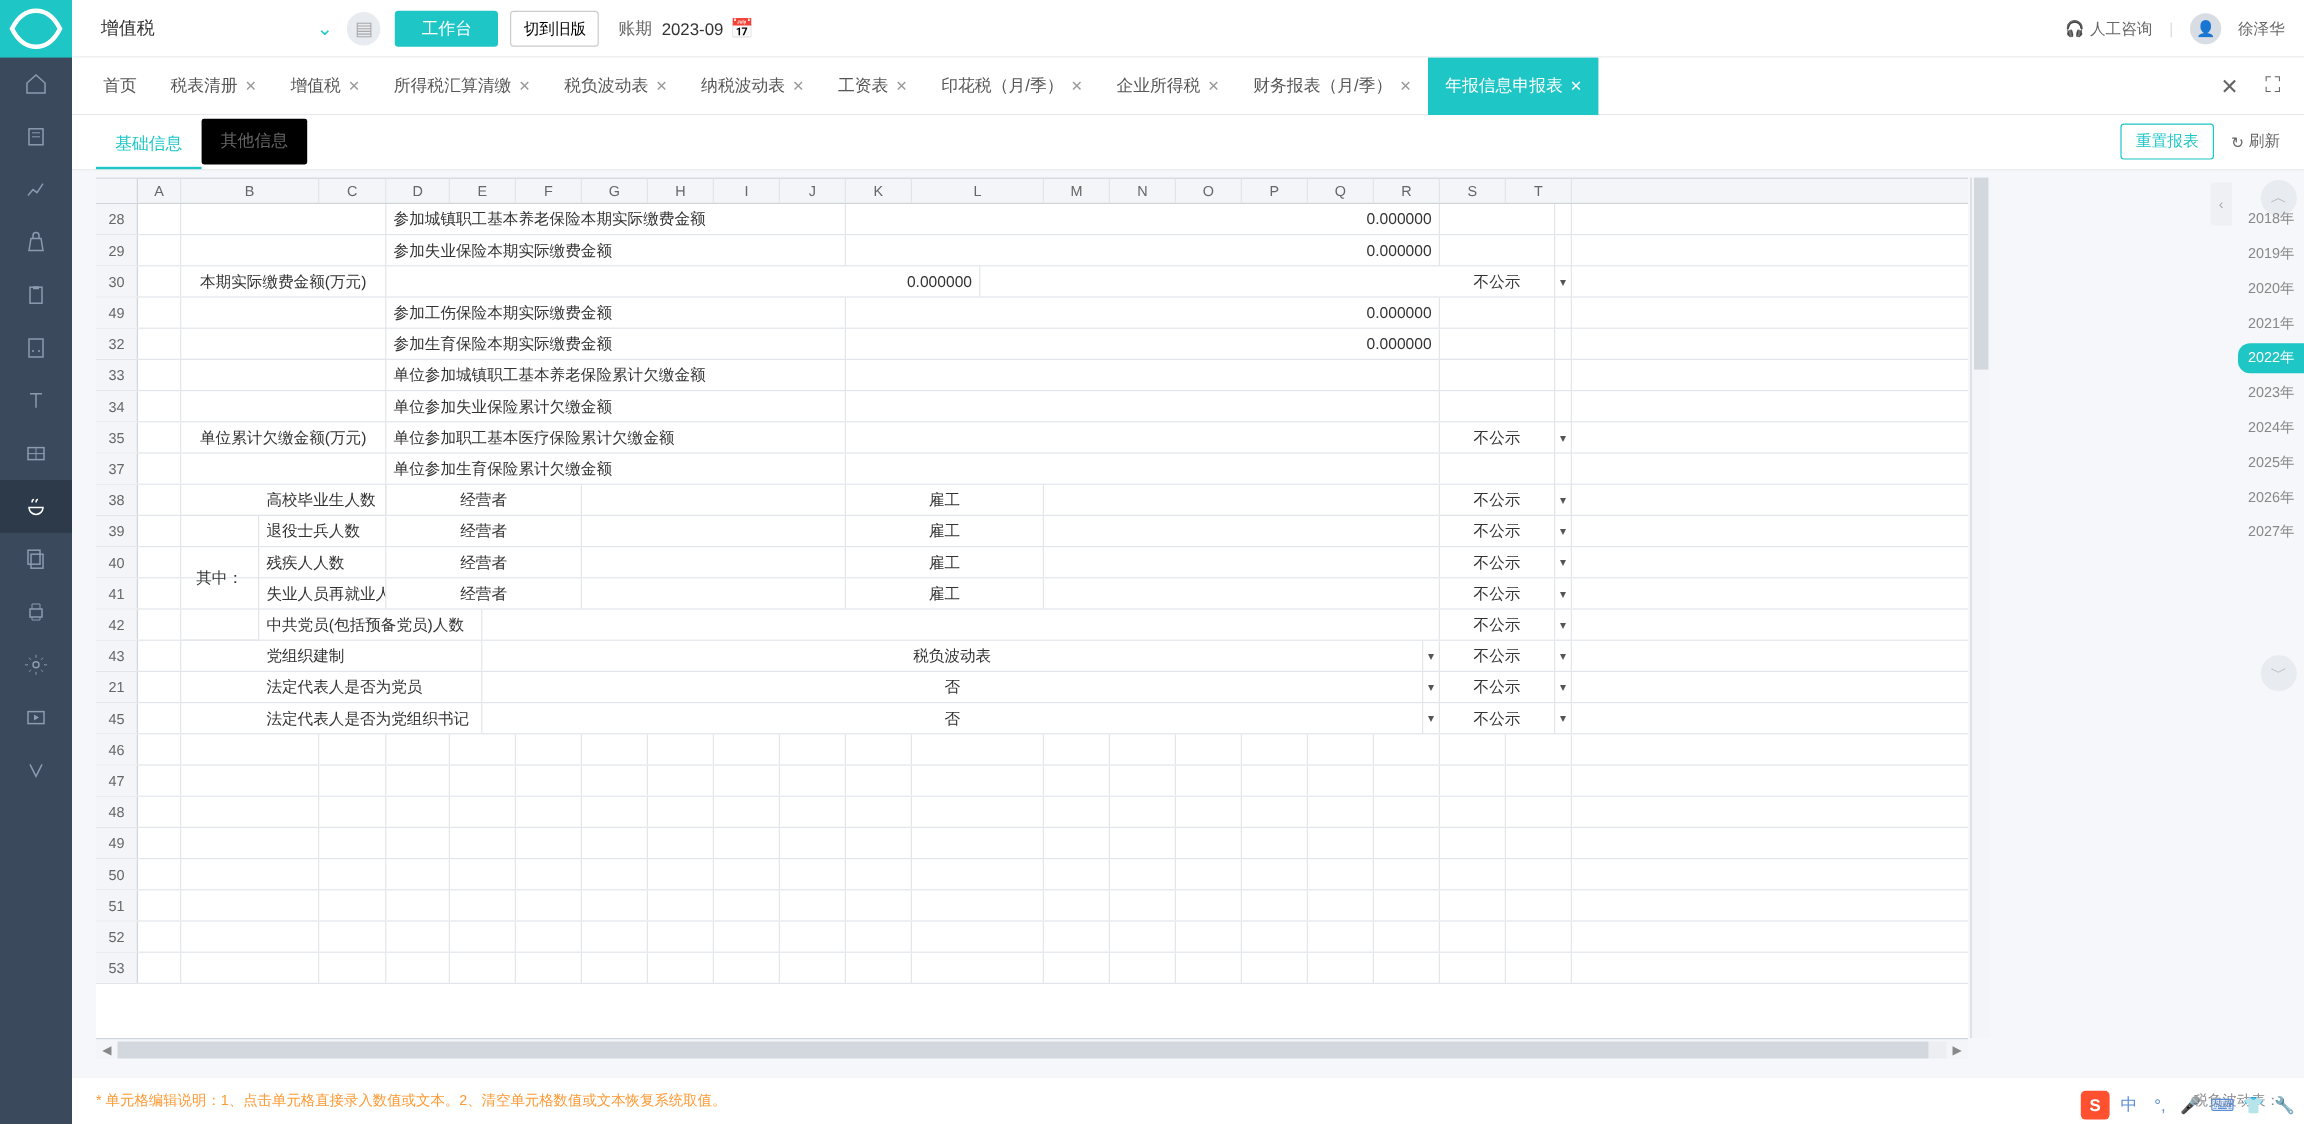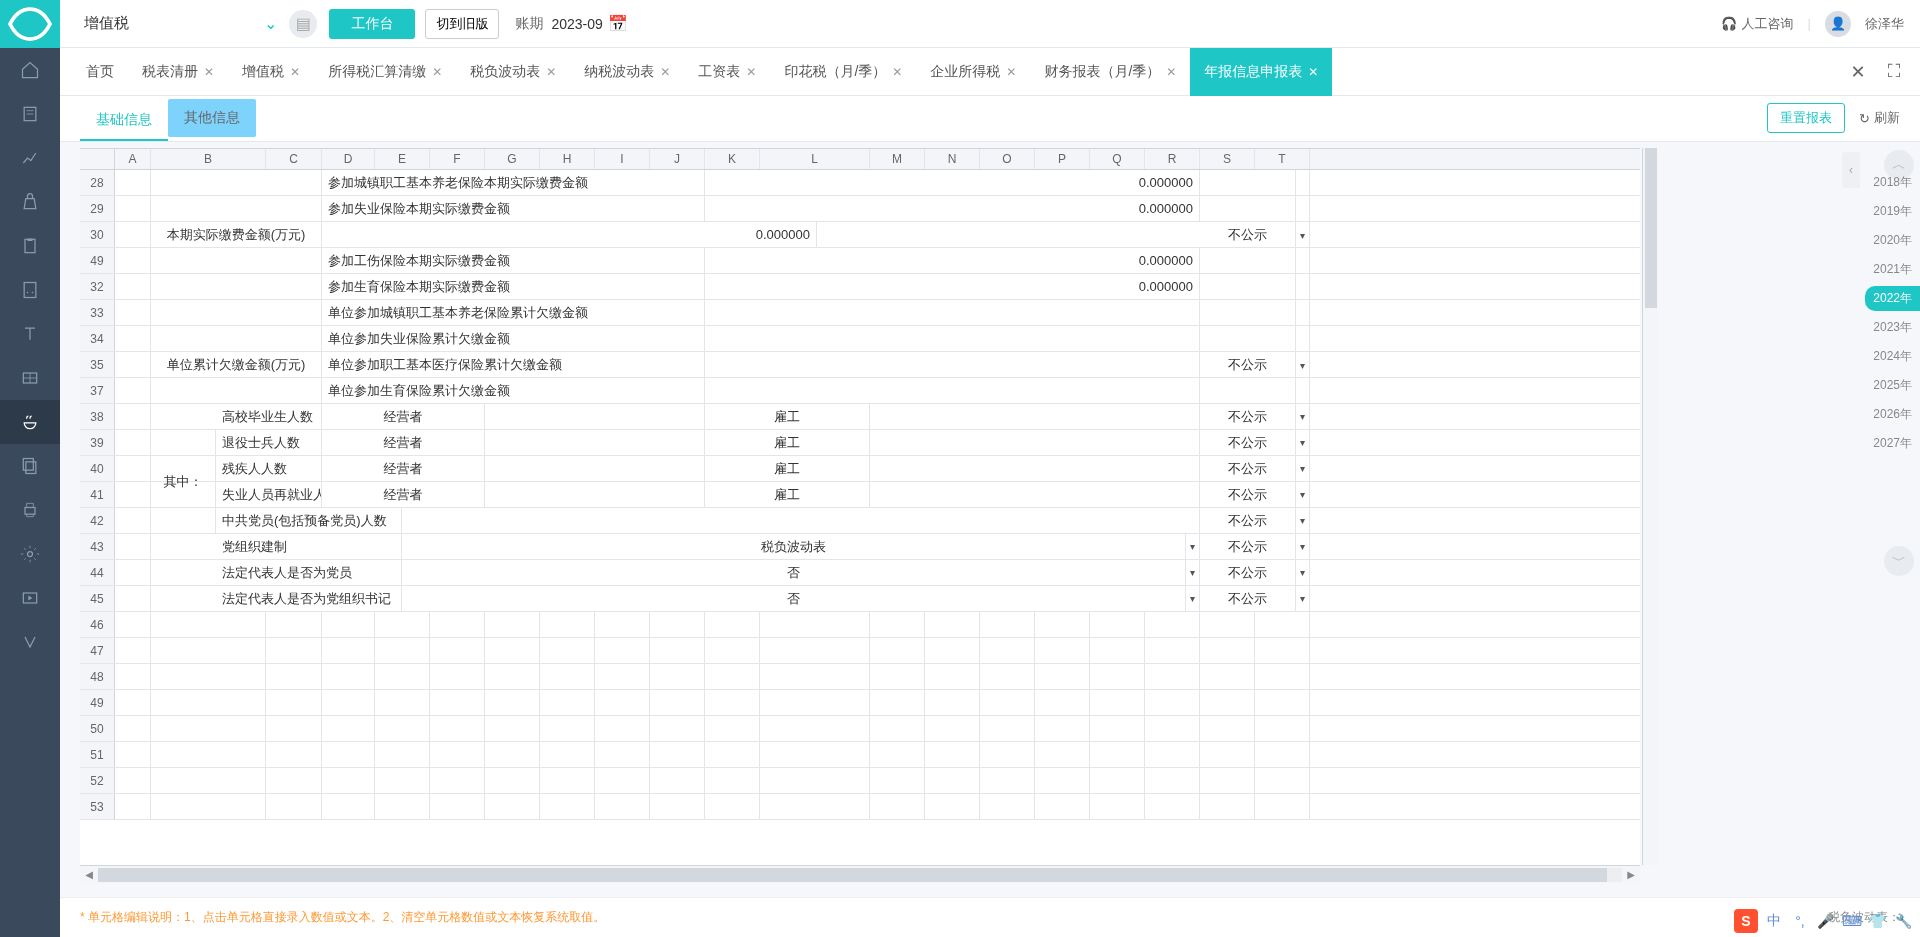--- a/index.html
+++ b/index.html
@@ -32,21 +32,21 @@
 .tab .close { margin-left: 6px; color: #999; font-size: 12px; }
 .tab.active { background: #1ec6c6; color: #fff; }
 .tab.active .close { color: #fff; }
 .tabs-right { margin-left: auto; display: flex; gap: 8px; align-items:center; }
 .tabs-right-btn { width: 28px; height: 28px; display:flex;align-items:center;justify-content:center; font-size:18px; color:#666; cursor:pointer; }
 
 
 .sub-tabs { position: absolute; left: 60px; top: 96px; right: 0; height: 46px; background: #fff; display: flex; align-items: flex-end; padding: 0 20px; border-bottom: 1px solid #e5e8ec; }
 .sub-tab { padding: 10px 16px; font-size: 14px; color: #666; cursor: pointer; }
 .sub-tab.active { color: #1ec6c6; border-bottom: 2px solid #1ec6c6; }
-.sub-tab.other { background:#7dd3fc; margin-bottom:4px; border-radius:2px;text-align:center; }
+.sub-tab.other { background:#000000; margin-bottom:4px; border-radius:2px;text-align:center; }
 .sub-right { margin-left: auto; display: flex; align-items: center; gap: 14px; padding-bottom:8px; }
 .btn-reset { border: 1px solid #1ec6c6; color: #1ec6c6; background: #fff; padding: 5px 12px; font-size: 13px; border-radius: 3px; cursor: pointer; }
 .btn-refresh { color: #666; font-size: 13px; cursor: pointer; display:flex;align-items:center;gap:4px; }
 
 
 .sheet-wrap { position: absolute; left: 80px; top: 148px; width: 1560px; bottom: 54px; background:#fff; }
 .col-headers { display: flex; height: 22px; background: #f3f5f8; border-top:1px solid #d0d5db; border-bottom:1px solid #d0d5db; font-size:12px; color:#666; }
 .corner, .row-h { width: 35px; min-width:35px; border-right:1px solid #d0d5db; background:#f3f5f8; display:flex;align-items:center;justify-content:center; font-size:12px; color:#666; }
 .col-h { border-right:1px solid #e2e6eb; display:flex;align-items:center;justify-content:center; }
 
@@ -419,21 +419,21 @@
         <div class="row-h">43</div>
         <div class="empty-cell" style="width:36px"></div>
         <div style="width:65px"></div>
         <div class="cell" style="width:186px;width:186px">党组织建制</div>
         <div class="cell center" style="width:784px">税负波动表</div>
         <div class="cell center dropdown-marker" style="width:14px"></div>
         <div class="cell center" style="width:96px">不公示</div>
         <div class="cell center dropdown-marker" style="width:14px"></div>
       </div>
       <div class="row">
-        <div class="row-h">44</div>
+        <div class="row-h">21</div>
         <div class="empty-cell" style="width:36px"></div>
         <div style="width:65px"></div>
         <div class="cell" style="width:186px;width:186px">法定代表人是否为党员</div>
         <div class="cell center" style="width:784px">否</div>
         <div class="cell center dropdown-marker" style="width:14px"></div>
         <div class="cell center" style="width:96px">不公示</div>
         <div class="cell center dropdown-marker" style="width:14px"></div>
       </div>
       <div class="row">
         <div class="row-h">45</div>

